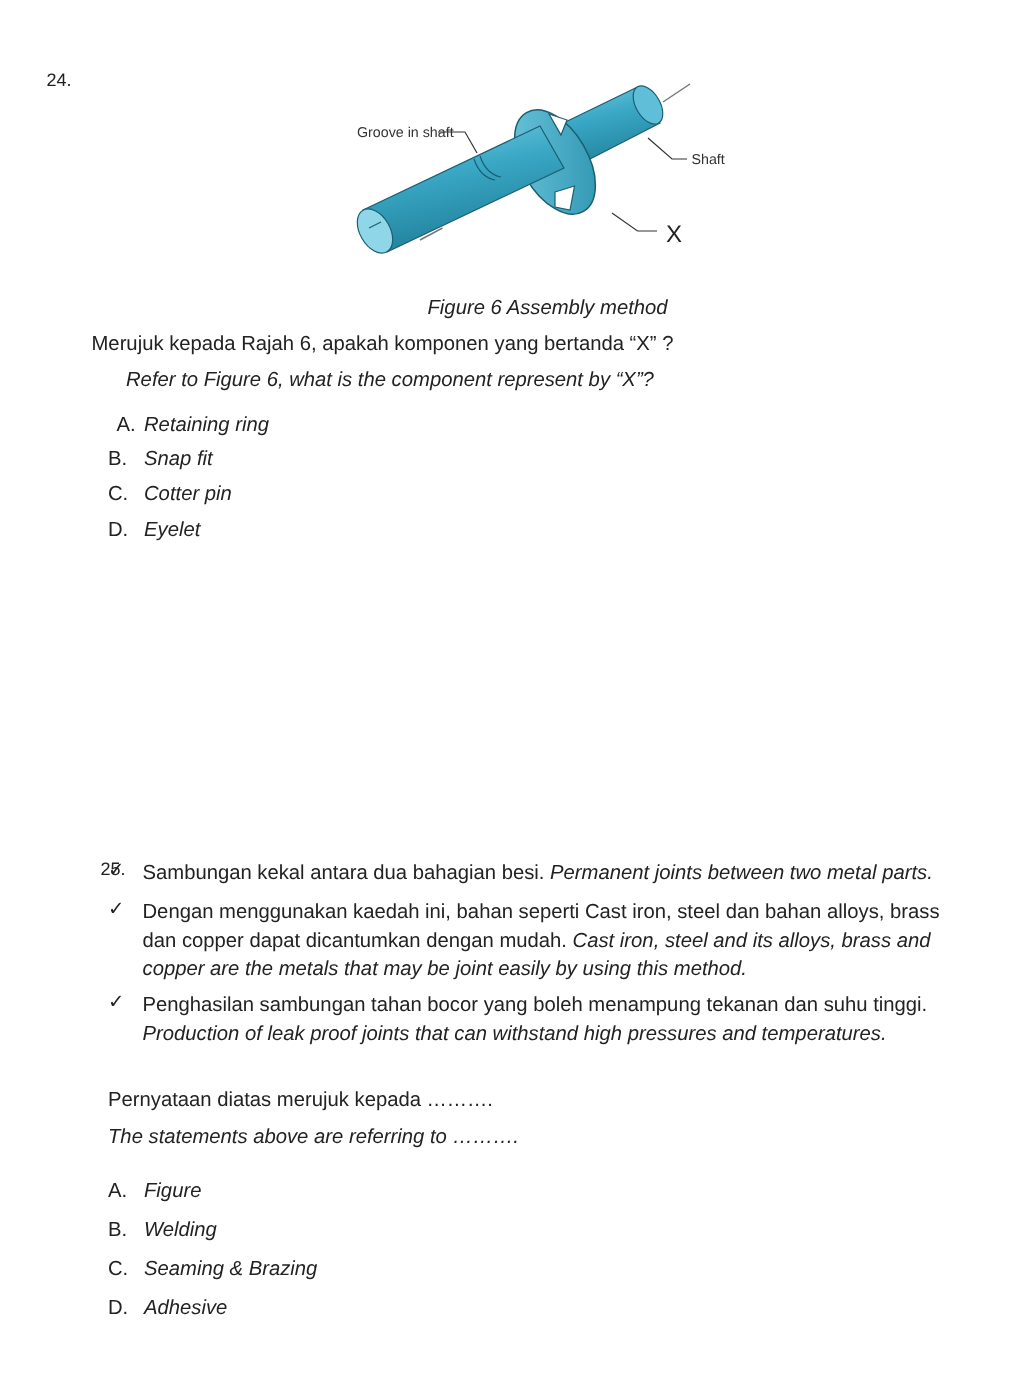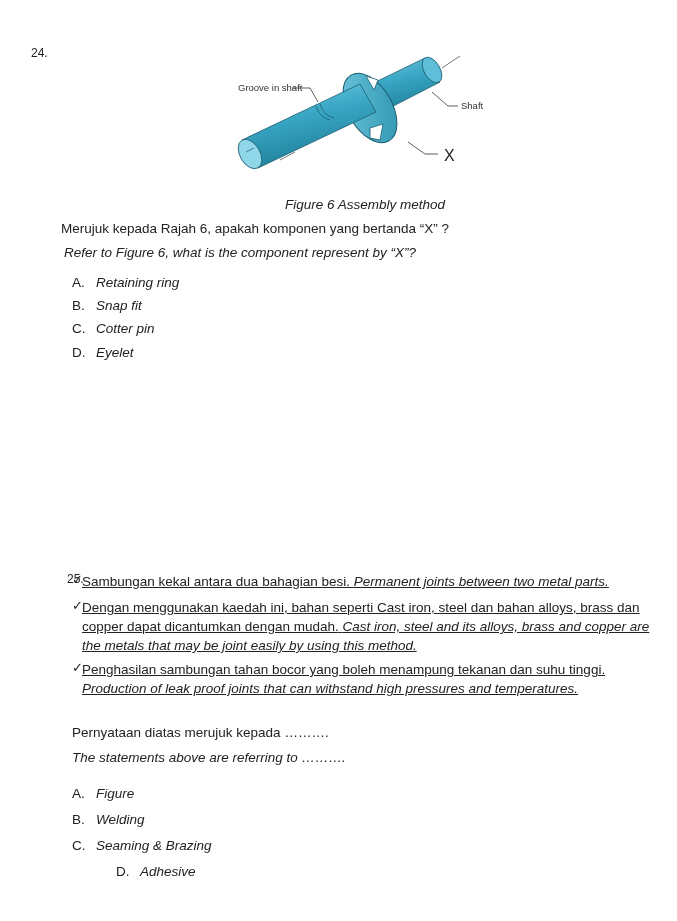--- a/index.html
+++ b/index.html
@@ -9,21 +9,21 @@
     font-size: 13.5px;
   }
   .abs { position: absolute; }
   .qnum { font-size: 12px; }
   .italic { font-style: italic; }
   .opt { position: absolute; left: 72px; font-size: 13.5px; }
   .opt .letter { display: inline-block; width: 24px; }
   .caption { font-style: italic; font-size: 13.5px; }
   .check-row { position: absolute; left: 72px; width: 580px; }
   .check-row .tick { position: absolute; left: 0; top: 0; font-size: 13px; }
-  .check-row .txt { margin-left: 10px; line-height: 19px; text-decoration: underline; }
+  .check-row .txt { margin-left: 23px; line-height: 19px; }
   svg text { font-family: "Liberation Sans", sans-serif; }
 </style>
 </head>
 <body>
 
 <div class="abs qnum" style="left:31px; top:46px;">24.</div>
 
 <svg class="abs" style="left:220px; top:40px;" width="280" height="140" viewBox="0 0 280 140">
   <defs>
     <linearGradient id="shaftGrad" x1="0" y1="0" x2="0.35" y2="1">
@@ -64,23 +64,23 @@
   <polyline points="212,52 228,66 238,66" fill="none" stroke="#333" stroke-width="0.8"></polyline>
   <polyline points="188,102 205,114 218,114" fill="none" stroke="#333" stroke-width="0.8"></polyline>
   <text x="18" y="51" font-size="9.5" fill="#333">Groove in shaft</text>
   <text x="241" y="69" font-size="9.5" fill="#333">Shaft</text>
   <text x="224" y="121" font-size="16" fill="#222">X</text>
 </svg>
 
 <div class="abs caption" style="left:285px; top:197px;">Figure 6 Assembly method</div>
 
 <div class="abs" style="left:61px; top:221px;">Merujuk kepada Rajah 6, apakah komponen yang bertanda “X” ?</div>
-<div class="abs italic" style="left:64px; top:245px;">Refer to Figure 6, what is the component represent by “X”?</div>
+<div class="abs italic" style="left:84px; top:245px;">Refer to Figure 6, what is the component represent by “X”?</div>
 
-<div class="opt" style="top:275px;">
+<div class="opt" style="top:275px;text-align:center;">
   <span class="letter">A.</span><span class="italic">Retaining ring</span>
 </div>
 <div class="opt" style="top:298px;">
   <span class="letter">B.</span><span class="italic">Snap fit</span>
 </div>
 <div class="opt" style="top:321px;">
   <span class="letter">C.</span><span class="italic">Cotter pin</span>
 </div>
 <div class="opt" style="top:345px;">
   <span class="letter">D.</span><span class="italic">Eyelet</span>
@@ -108,15 +108,15 @@
 
 <div class="opt" style="top:786px;">
   <span class="letter">A.</span><span class="italic">Figure</span>
 </div>
 <div class="opt" style="top:812px;">
   <span class="letter">B.</span><span class="italic">Welding</span>
 </div>
 <div class="opt" style="top:838px;">
   <span class="letter">C.</span><span class="italic">Seaming &amp; Brazing</span>
 </div>
-<div class="opt" style="top:864px;margin-left:44px;">
+<div class="opt" style="top:864px;">
   <span class="letter">D.</span><span class="italic">Adhesive</span>
 </div>
 
 </body></html>

